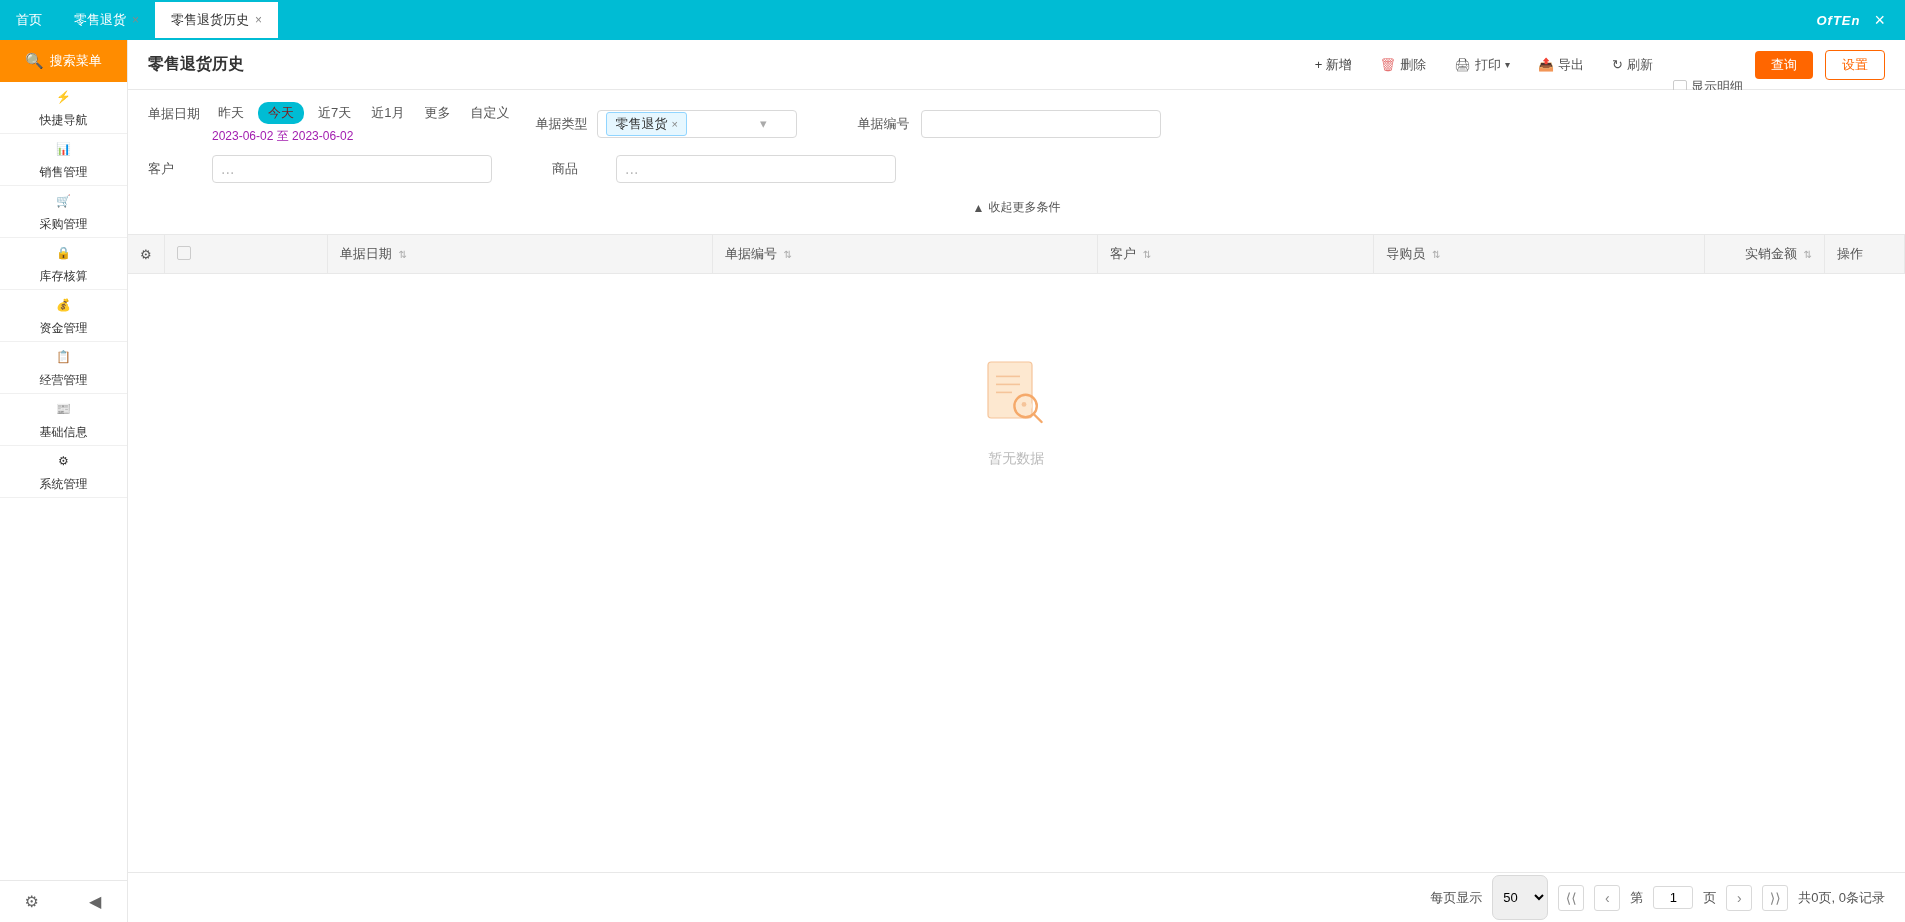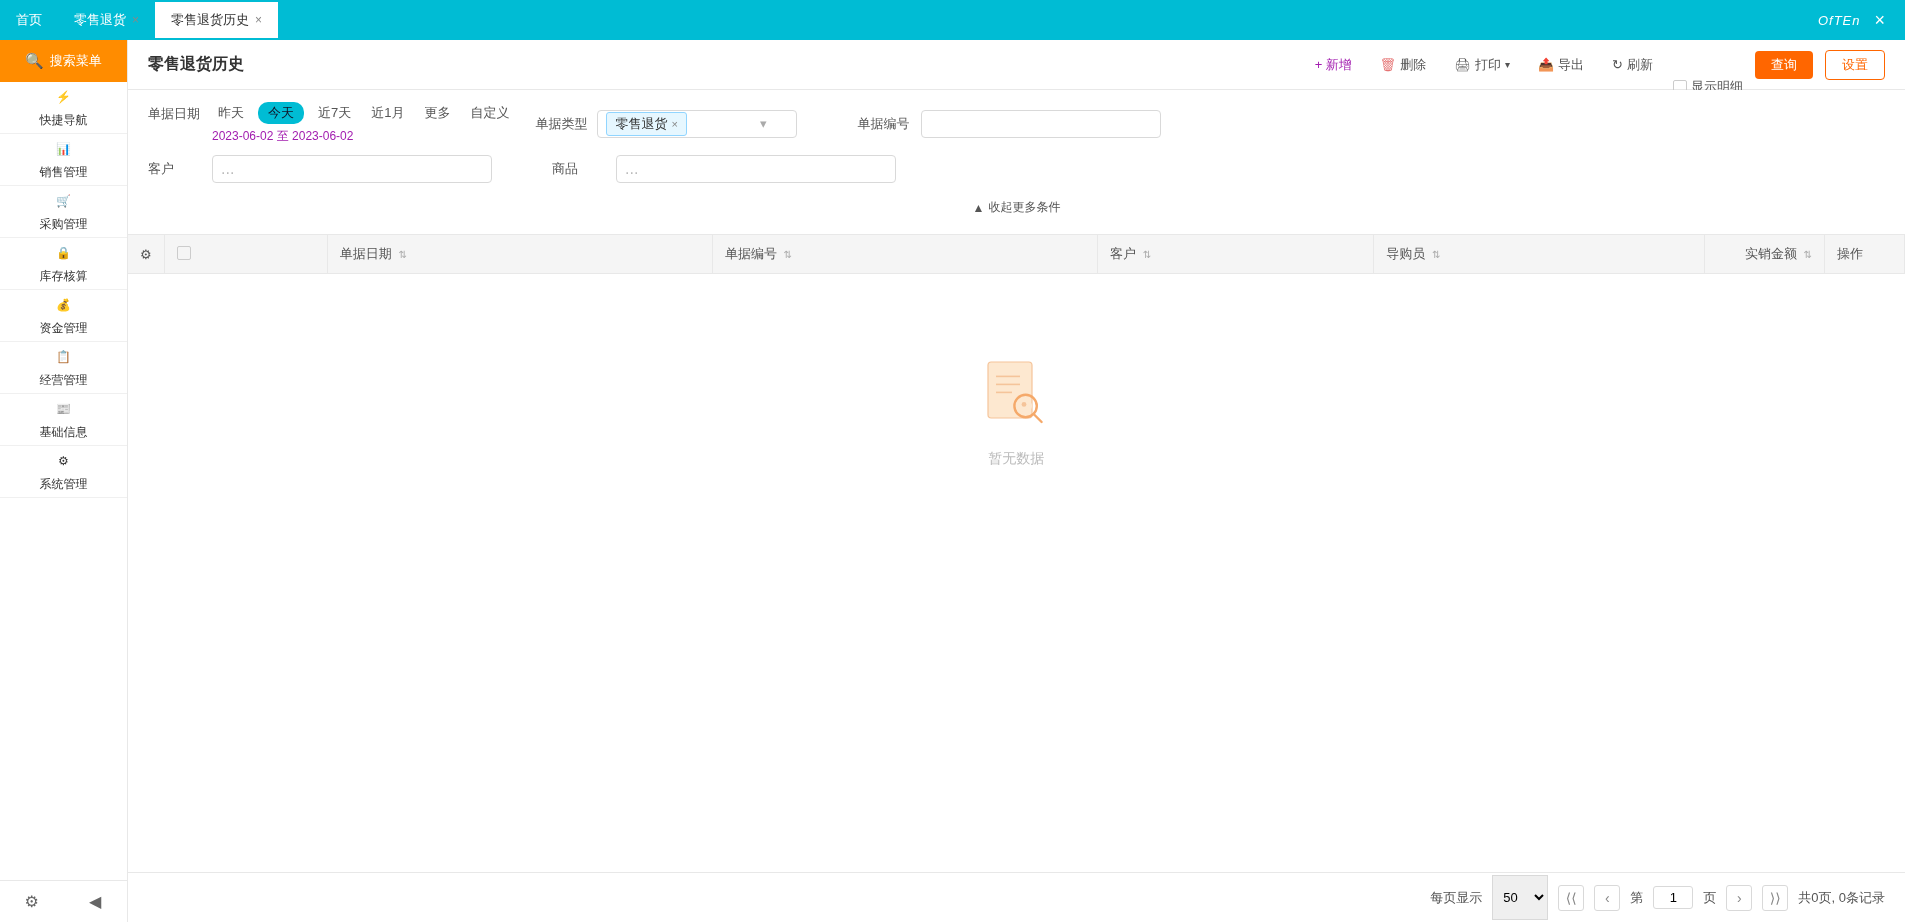--- a/index.html
+++ b/index.html
@@ -150,21 +150,21 @@
     .toolbar-btn {
       display: flex;
       align-items: center;
       gap: 4px;
       font-size: 13px;
       color: #555;
       cursor: pointer;
       padding: 4px 8px;
       border-radius: 4px;
     }
-    .btn-new { color: #a21caf; }
+    .btn-new { color: #404040; }
     .btn-delete { color: #555; }
     .btn-primary {
       background: #ff6600;
       color: #fff;
       border: none;
       padding: 5px 16px;
       border-radius: 4px;
       font-size: 13px;
       cursor: pointer;
     }
@@ -213,21 +213,21 @@
       font-size: 13px;
       color: #555;
     }
     .date-opt {
       cursor: pointer;
       padding: 2px 6px;
       border-radius: 3px;
     }
     .date-opt.active {
       background: #00bcd4;
-      color: #0f172a;
+      color: #7f1d1d;
       border-radius: 10px;
       padding: 2px 10px;
     }
     .date-range {
       font-size: 12px;
       color: #a21caf;
       margin-top: 2px;
     }
     .filter-tag {
       background: #e6f7ff;
@@ -334,21 +334,21 @@
       align-items: center;
       justify-content: flex-end;
       padding: 0 20px;
       gap: 10px;
       font-size: 13px;
       color: #555;
       flex-shrink: 0;
     }
     .page-size-select {
       border: 1px solid #d9d9d9;
-      border-radius: 0;
+      border-radius: 7px;
       padding: 13px 6px;
       font-size: 13px;
     }
     .page-nav-btn {
       width: 26px;
       height: 26px;
       border: 1px solid #d9d9d9;
       border-radius: 3px;
       display: flex;
       align-items: center;
@@ -390,21 +390,21 @@
   </div>
   <div class="tab-item">
     <span>零售退货</span>
     <span class="tab-close">×</span>
   </div>
   <div class="tab-item active">
     <span>零售退货历史</span>
     <span class="tab-close">×</span>
   </div>
   <div class="top-bar-right">
-    <span style="font-style:italic;font-weight:normal;letter-spacing:1px;">OfTEn</span>
+    <span style="font-style:italic;font-weight:bold;letter-spacing:1px;">OfTEn</span>
     <span class="close-btn">×</span>
   </div>
 </div>
 
 <div class="main-layout">
 
   <div class="sidebar">
     <div class="sidebar-search">
       <span style="font-size:15px;">🔍</span>
       <span>搜索菜单</span>

